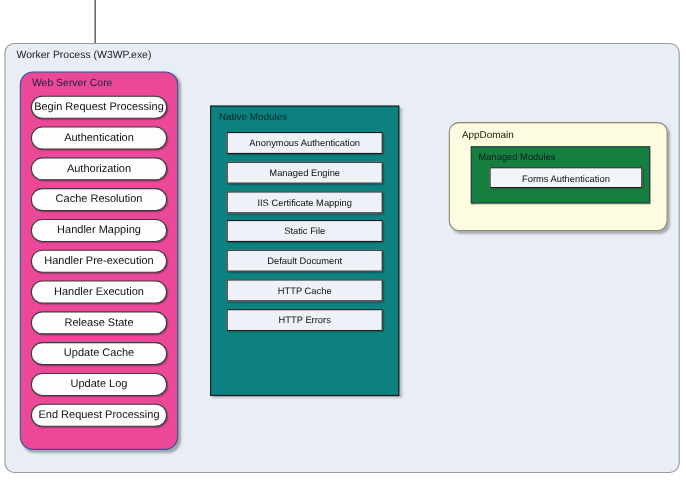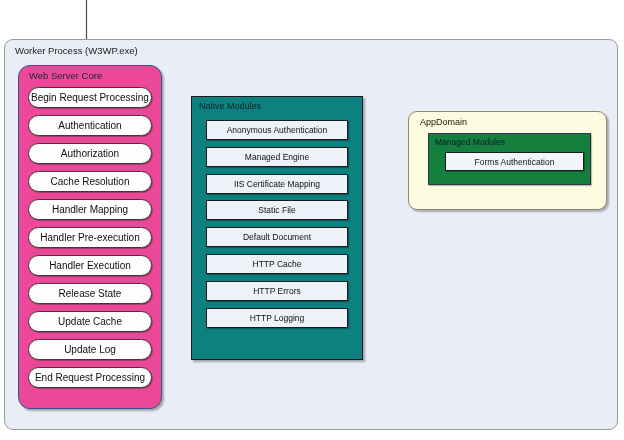--- a/index.html
+++ b/index.html
@@ -286,23 +286,20 @@
         </div>
         <div class="module-box">
           <span>Default Document</span>
         </div>
         <div class="module-box">
           <span>HTTP Cache</span>
         </div>
         <div class="module-box">
           <span>HTTP Errors</span>
         </div>
-        <div class="module-box">
-          <span>HTTP Logging</span>
-        </div>
       </div>
     </div>
 
     <div class="app-domain" style="left:403px; top:71px;text-align:right;">
       <div class="app-domain-label">AppDomain</div>
 
       <div class="managed-modules">
         <div class="managed-modules-label">Managed Modules</div>
         <div class="managed-module-box">
           <span>Forms Authentication</span>

